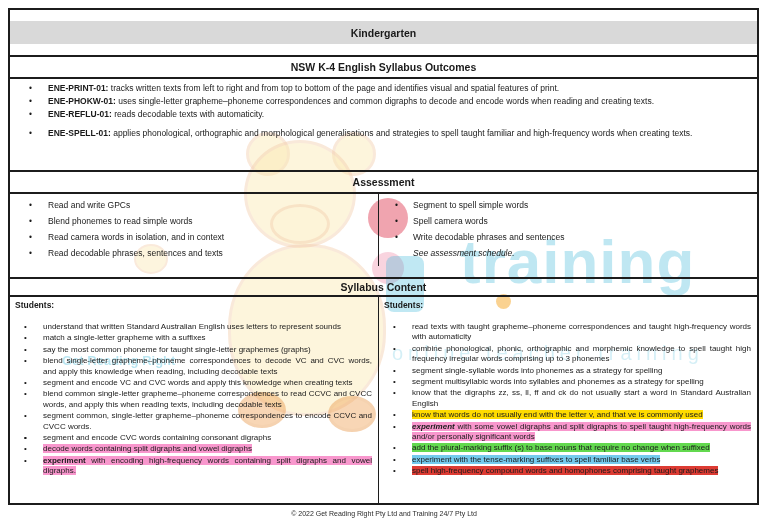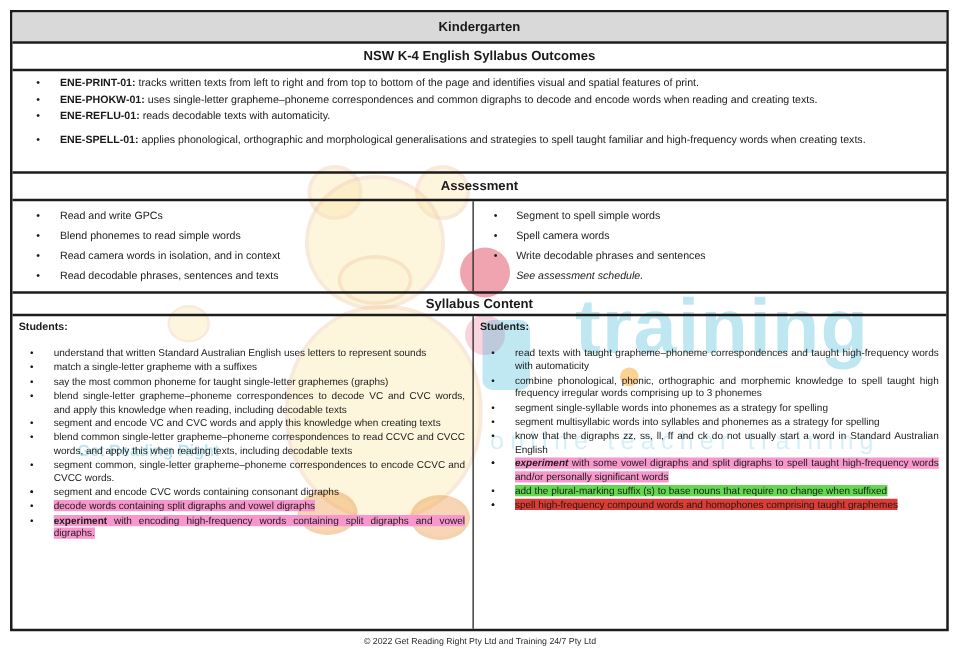--- a/index.html
+++ b/index.html
@@ -54,21 +54,21 @@
   
   .doc-table {
     position: absolute; left: 8px; top: 8px; width: 751px; height: 497px;
     border: 2px solid var(--border-dark,#1c1c1c);
     z-index: 1; display: flex; flex-direction: column; background: transparent;
   }
   .trow { border-top: 2px solid var(--border-dark,#1c1c1c); }
   .trow:first-child { border-top: none; }
   .hrow {
     display: flex; align-items: center; justify-content: center;
-    font-weight: bold; font-size: 10.5px;
+    font-weight: bold; font-size: 10.5px; margin-top: 11px;
   }
   .r-kind  { height: 23px; background: var(--header-bg,#D9D9D9); }
   .r-nsw   { height: 22px; }
   .r-outc  { height: 82px; padding: 4px 8px 0 10px; font-size: 8.5px; }
   .r-asst  { height: 22px; }
   .r-ass   { height: 74px; display: flex; font-size: 8.5px; }
   .r-sylt  { height: 18px; }
   .r-syl   { flex: 1; display: flex; font-size: 8px; }
 
   .col-l { width: 369px; border-right: 1px solid var(--border-dark,#1c1c1c); }
@@ -173,24 +173,24 @@
         </div>
     </div>
     <div class="col-r">
       <div class="students">Students:</div>
       <div>
           <div class="li"><span class="blt">•</span><span class="txt">read texts with taught grapheme–phoneme correspondences and taught high-frequency words with automaticity</span></div>
           <div class="li"><span class="blt">•</span><span class="txt">combine phonological, phonic, orthographic and morphemic knowledge to spell taught high frequency irregular words comprising up to 3 phonemes</span></div>
           <div class="li"><span class="blt">•</span><span class="txt">segment single-syllable words into phonemes as a strategy for spelling</span></div>
           <div class="li"><span class="blt">•</span><span class="txt">segment multisyllabic words into syllables and phonemes as a strategy for spelling</span></div>
           <div class="li"><span class="blt">•</span><span class="txt">know that the digraphs zz, ss, ll, ff and ck do not usually start a word in Standard Australian English</span></div>
-          <div class="li"><span class="blt">•</span></div>
+          <div class="li"><span class="blt">•</span><span class="txt hl-yellow">know that words do not usually end with the letter v, and that ve is commonly used</span></div>
           <div class="li"><span class="blt">•</span><span class="txt hl-pink"><b style="font-style: italic;">experiment</b> with some vowel digraphs and split digraphs to spell taught high-frequency words and/or personally significant words</span></div>
           <div class="li"><span class="blt">•</span><span class="txt hl-green">add the plural-marking suffix (s) to base nouns that require no change when suffixed</span></div>
-          <div class="li"><span class="blt">•</span></div>
+          <div class="li"><span class="blt">•</span><span class="txt hl-blue">experiment with the tense-marking suffixes to spell familiar base verbs</span></div>
           <div class="li"><span class="blt">•</span><span class="txt hl-red">spell high-frequency compound words and homophones comprising taught graphemes</span></div>
         </div>
     </div>
   </div>
 
 </div>
 
 <div class="footer">© 2022 Get Reading Right Pty Ltd and Training 24/7 Pty Ltd</div>
 
 </body></html>

